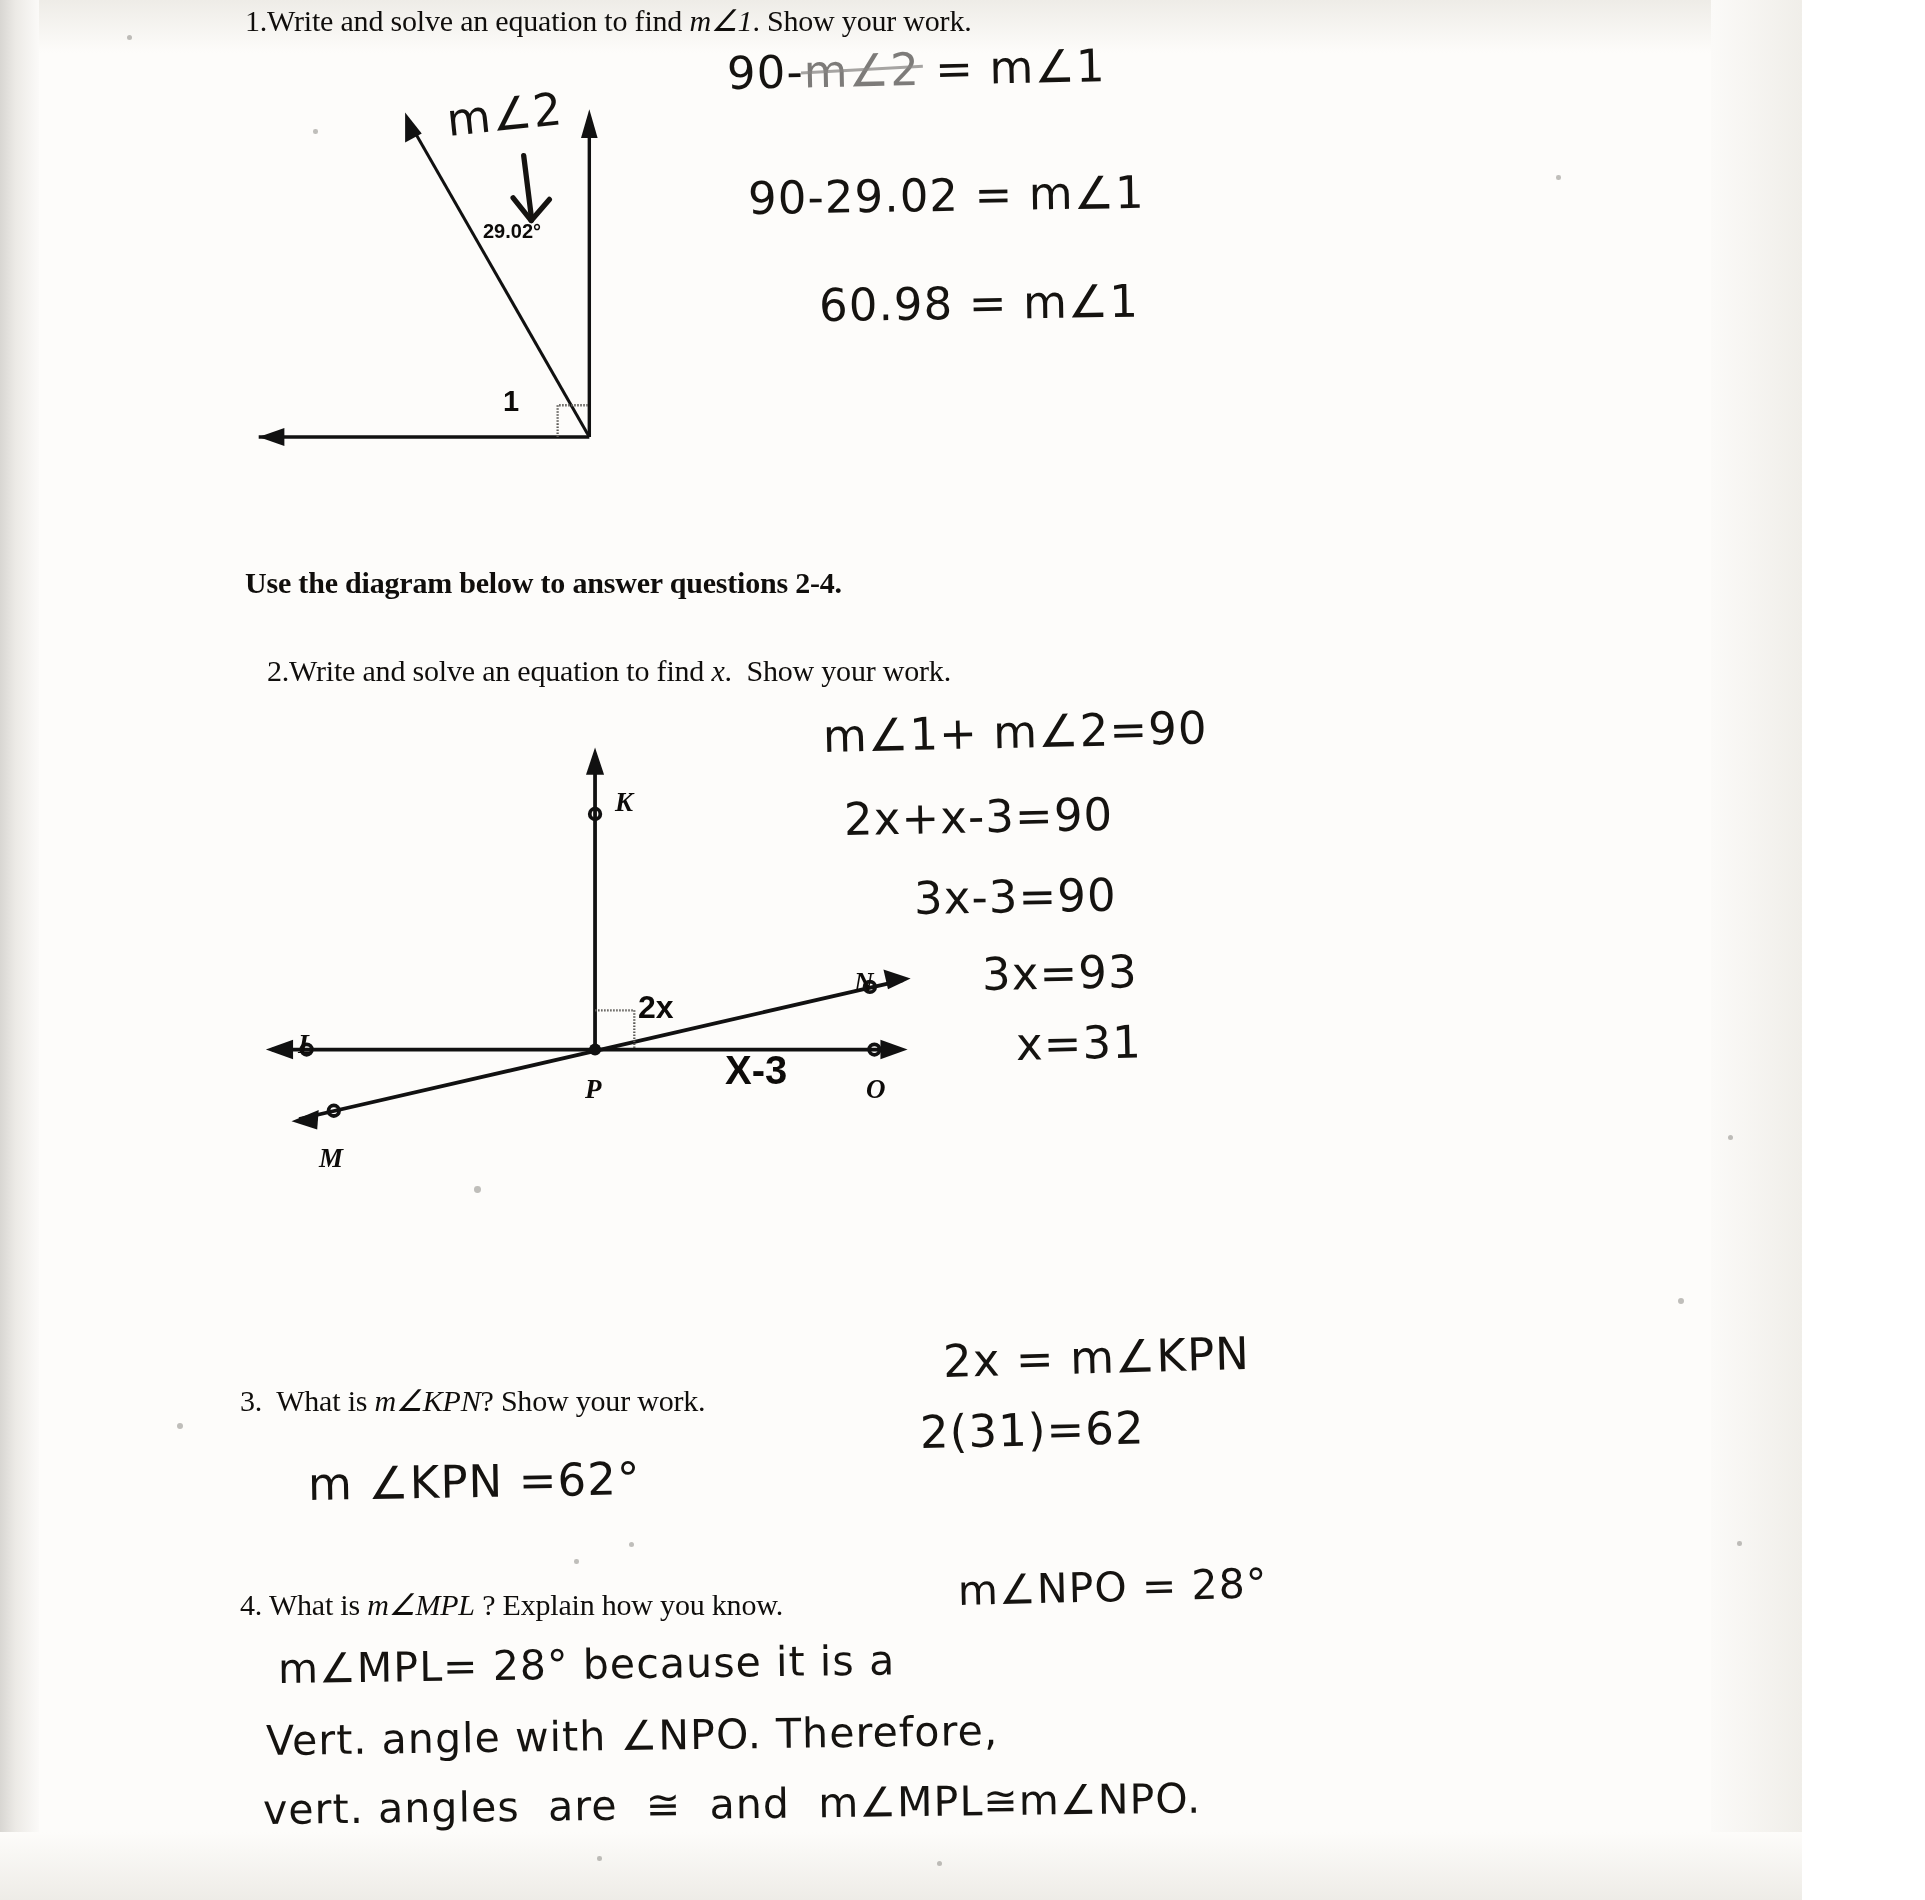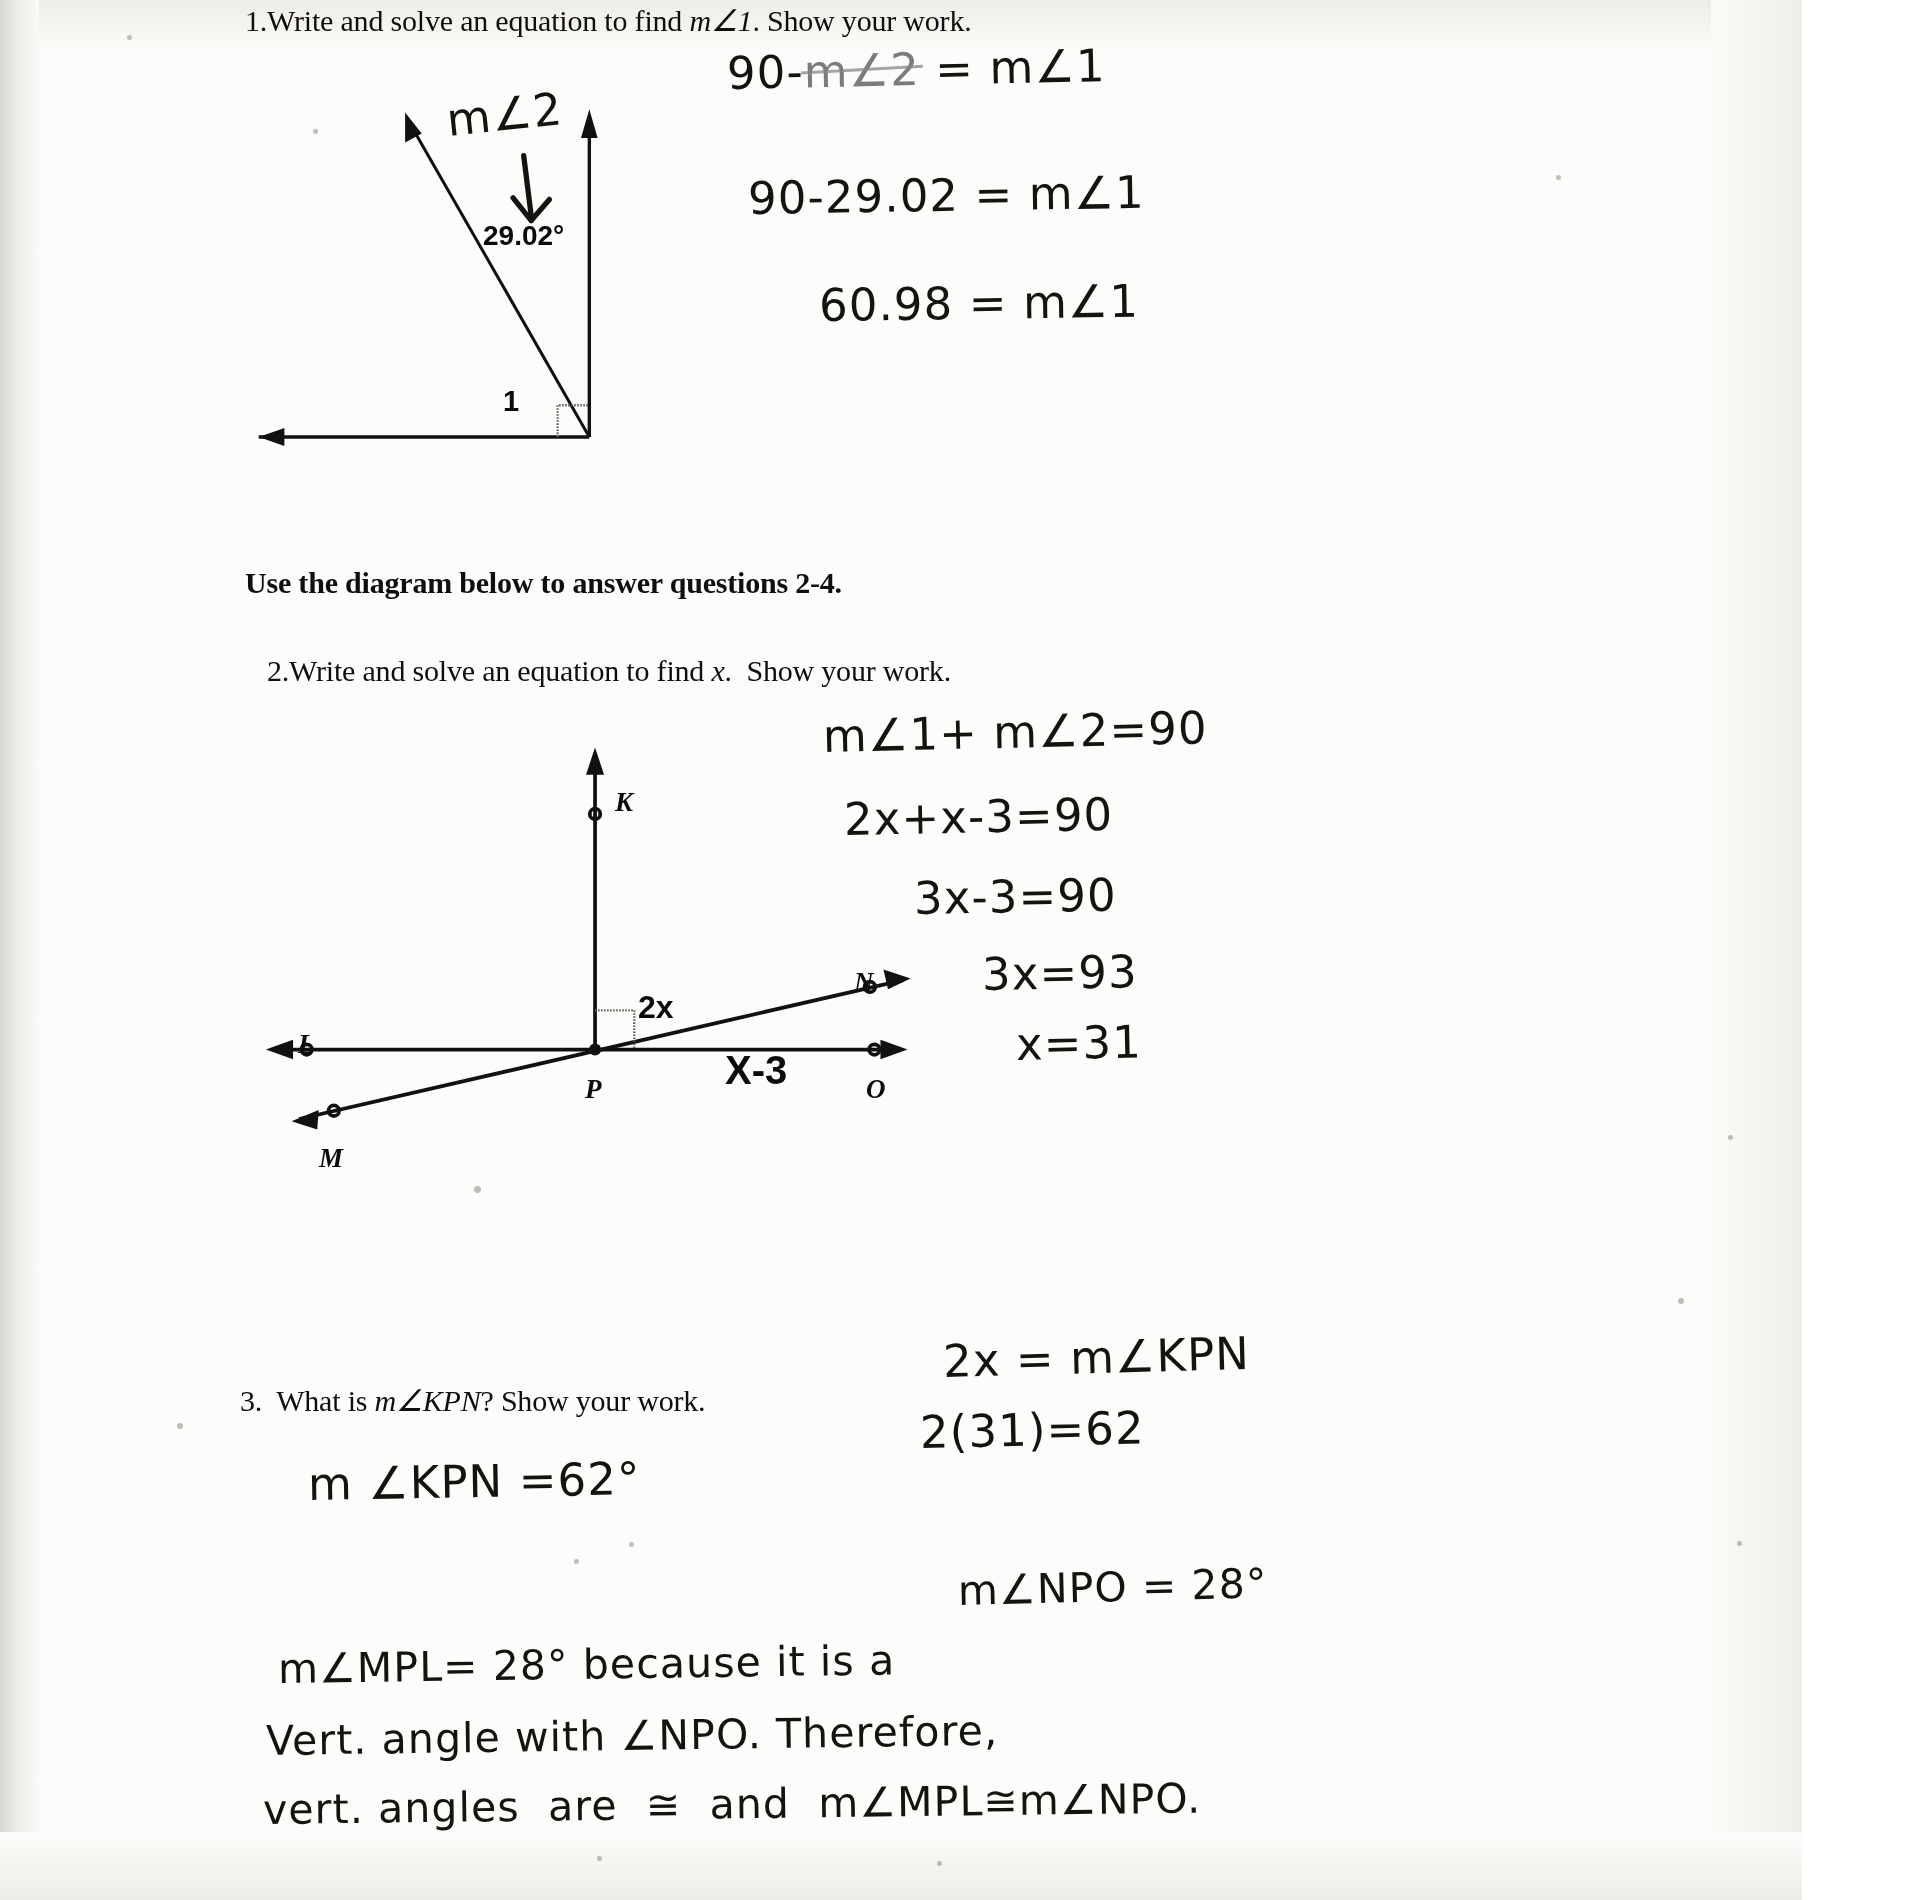--- a/index.html
+++ b/index.html
@@ -146,21 +146,21 @@
 
     <line x1="480" y1="458" x2="480" y2="40" stroke="#111" stroke-width="4.5"></line>
     <polygon points="480,24 469,62 491,62" fill="#111"></polygon>
 
     <line x1="480" y1="458" x2="243" y2="44" stroke="#111" stroke-width="4"></line>
     <polygon points="236,28 236,68 258,56" fill="#111"></polygon>
 
     <path d="M 438 458 L 438 416 L 480 416" fill="none" stroke="#5c5a56" stroke-width="3" stroke-dasharray="2 2"></path>
   </svg>
 
-  <div class="abs diaglabel" style="left:483px; top:220px; font-size:28px;">29.02°</div>
+  <div class="abs diaglabel" style="left:483px; top:220px; font-size:20px;">29.02°</div>
 
   <div class="abs diaglabel" style="left:503px; top:385px; font-size:29px;">1</div>
 
   <div class="abs hand lg" style="left:447px; top:94px; transform:rotate(-6deg);">m∠2</div>
   <svg class="abs" style="left:498px; top:151px;" width="68" height="87" viewBox="0 0 90 115">
     <line x1="34" y1="6" x2="44" y2="86" stroke="#151310" stroke-width="7" stroke-linecap="round"></line>
     <line x1="44" y1="92" x2="20" y2="62" stroke="#151310" stroke-width="7" stroke-linecap="round"></line>
     <line x1="44" y1="92" x2="68" y2="64" stroke="#151310" stroke-width="7" stroke-linecap="round"></line>
   </svg>
 
@@ -213,20 +213,21 @@
   <div class="abs hand lg" style="left:982px; top:948px; transform:rotate(-1.0deg);">3x=93</div>
   <div class="abs hand lg" style="left:1016px; top:1018px; transform:rotate(-1.2deg);">x=31</div>
 
   <div class="abs printed" style="left:240px; top:1384px;"><span>3.</span><span>  </span><span>What is </span><span class="mathit">m∠KPN</span><span>? Show your work.</span></div>
 
   <div class="abs hand lg" style="left:943px; top:1335px; transform:rotate(-1.5deg);">2x = m∠KPN</div>
   <div class="abs hand lg" style="left:920px; top:1406px; transform:rotate(-1.2deg);">2(31)=62</div>
 
   <div class="abs hand lg" style="left:308px; top:1458px; transform:rotate(-1.0deg);">m ∠KPN =62°</div>
 
+  <div class="abs printed" style="left:240px; top:1588px;"><span>4.</span><span> </span><span>What is </span><span class="mathit">m∠MPL</span><span> ? Explain how you know.</span></div>
 
   <div class="abs hand md" style="left:958px; top:1567px; transform:rotate(-1.4deg);">m∠NPO = 28°</div>
 
   <div class="abs hand md" style="left:278px; top:1645px; transform:rotate(-0.8deg);">m∠MPL= 28° because it is a</div>
   <div class="abs hand md" style="left:266px; top:1717px; transform:rotate(-0.8deg);">Vert. angle with ∠NPO. Therefore,</div>
   <div class="abs hand md" style="left:263px; top:1786px; transform:rotate(-0.7deg);">vert. angles  are  ≅  and  m∠MPL≅m∠NPO.</div>
 
 </div>
 
 

